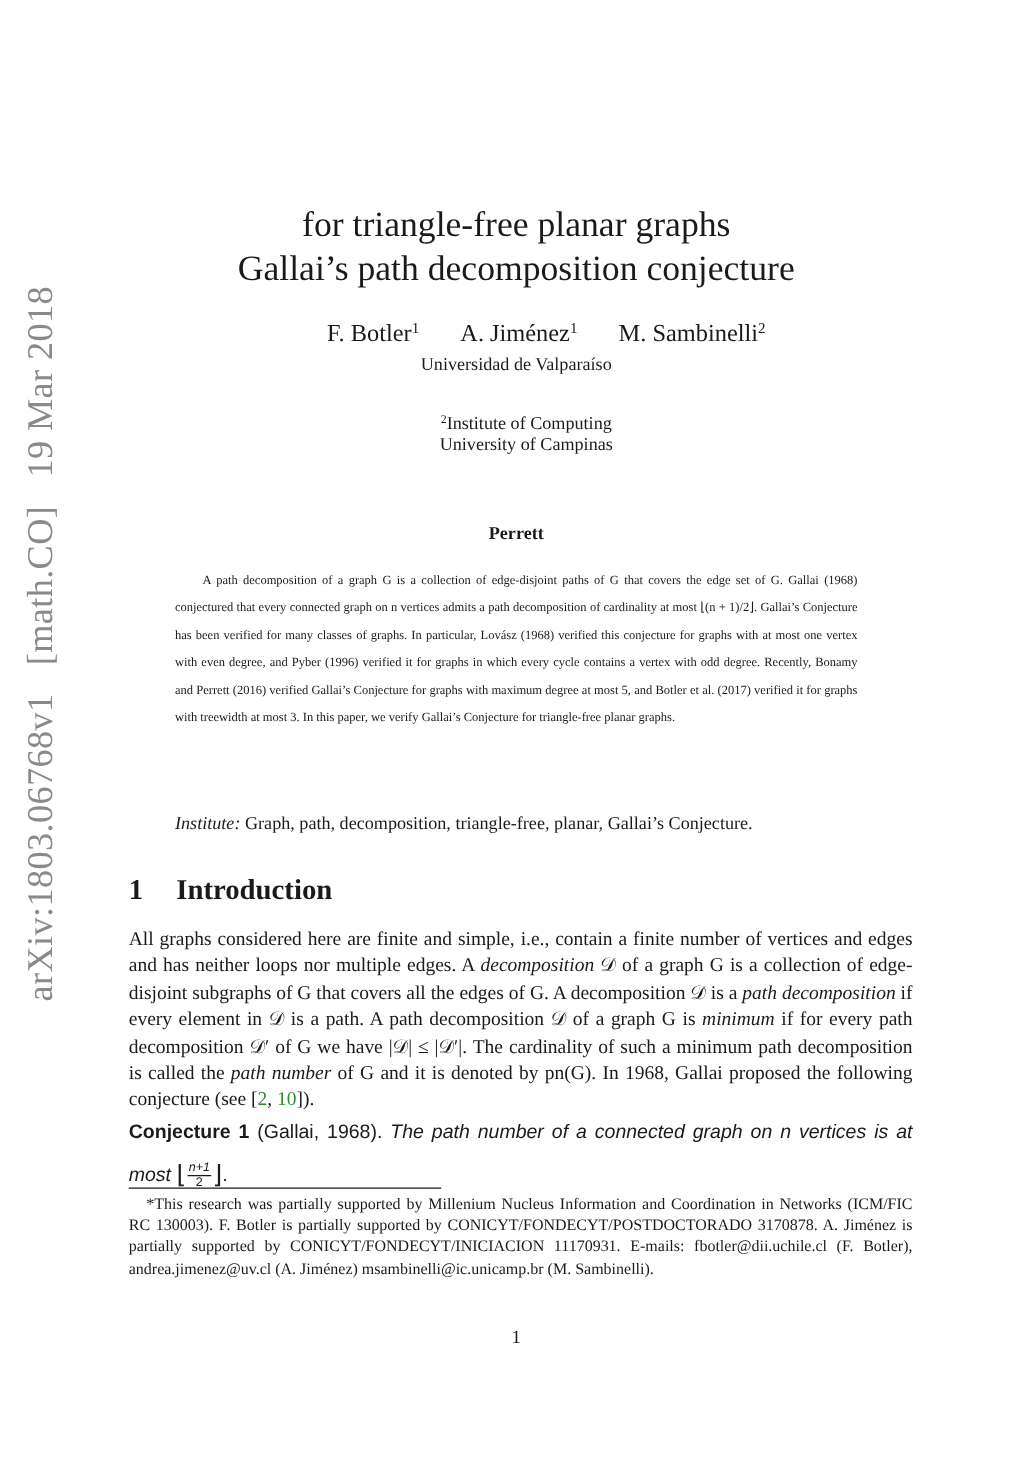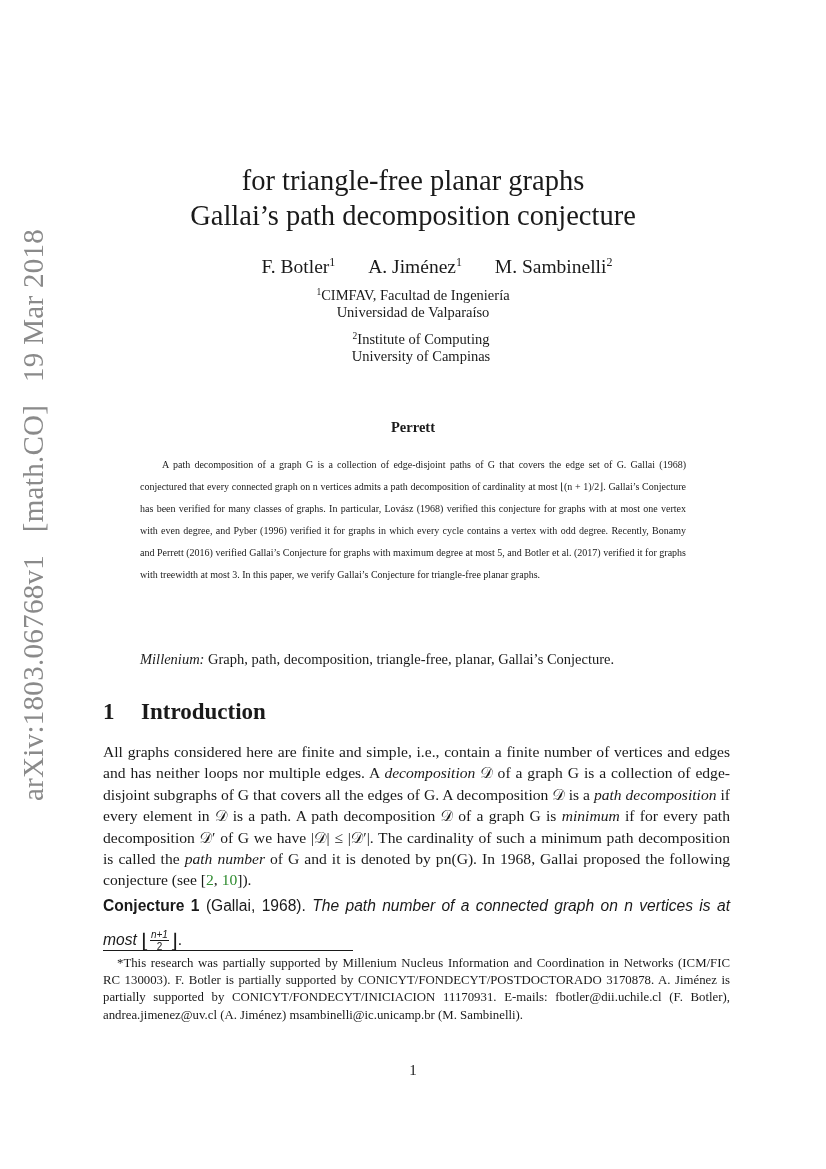--- a/index.html
+++ b/index.html
@@ -101,34 +101,33 @@
   <div>Gallai’s path decomposition conjecture</div>
 </div>
 
 <div class="authors">
   <span class="author"><span>F. Botler</span><sup>1</sup></span>
   <span class="author"><span>A. Jiménez</span><sup>1</sup></span>
   <span class="author"><span>M. Sambinelli</span><sup>2</sup></span>
 </div>
 
 <div class="affil" style="top:284px;">
-  <div><sup>1</sup><span>CIMFAV, Facultad de Ingeniería</span></div>
   <div>Universidad de Valparaíso</div>
 </div>
 
 <div class="affil" style="top:328px;padding-left:8px;">
   <div><sup>2</sup><span>Institute of Computing</span></div>
   <div>University of Campinas</div>
 </div>
 
 <div class="abstract-title">Perrett</div>
 <div class="abstract">A path decomposition of a graph G is a collection of edge-disjoint paths of G that covers the edge set of G. Gallai (1968) conjectured that every connected graph on n vertices admits a path decomposition of cardinality at most ⌊(n + 1)/2⌋. Gallai’s Conjecture has been verified for many classes of graphs. In particular, Lovász (1968) verified this conjecture for graphs with at most one vertex with even degree, and Pyber (1996) verified it for graphs in which every cycle contains a vertex with odd degree. Recently, Bonamy and Perrett (2016) verified Gallai’s Conjecture for graphs with maximum degree at most 5, and Botler et al. (2017) verified it for graphs with treewidth at most 3. In this paper, we verify Gallai’s Conjecture for triangle-free planar graphs.</div>
 
 <div class="keywords">
-  <span class="kw-label">Millenium:</span>
+  <span class="kw-label">Institute:</span>
   <span>Graph, path, decomposition, triangle-free, planar, Gallai’s Conjecture.</span>
 </div>
 
 <div class="section-title">
   <span class="num">1</span><span>Introduction</span>
 </div>
 
 <div class="body-para"><span>All graphs considered here are finite and simple, i.e., contain a finite number of vertices and edges and has neither loops nor multiple edges. A </span><i>decomposition</i><span> 𝒟 of a graph G is a collection of edge-disjoint subgraphs of G that covers all the edges of G. A decomposition 𝒟 is a </span><i>path decomposition</i><span> if every element in 𝒟 is a path. A path decomposition 𝒟 of a graph G is </span><i>minimum</i><span> if for every path decomposition 𝒟′ of G we have |𝒟| ≤ |𝒟′|. The cardinality of such a minimum path decomposition is called the </span><i>path number</i><span> of G and it is denoted by pn(G). In 1968, Gallai proposed the following conjecture (see [</span><span class="cite">2</span><span>, </span><span class="cite">10</span><span>]).</span></div>
 
 <div class="conjecture">

